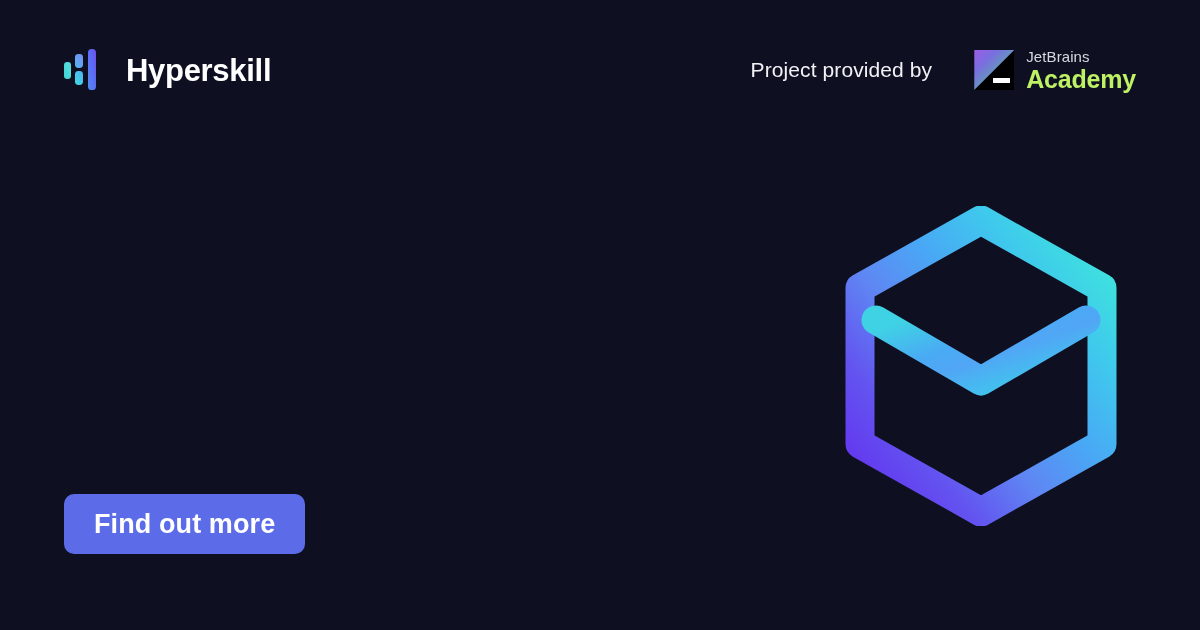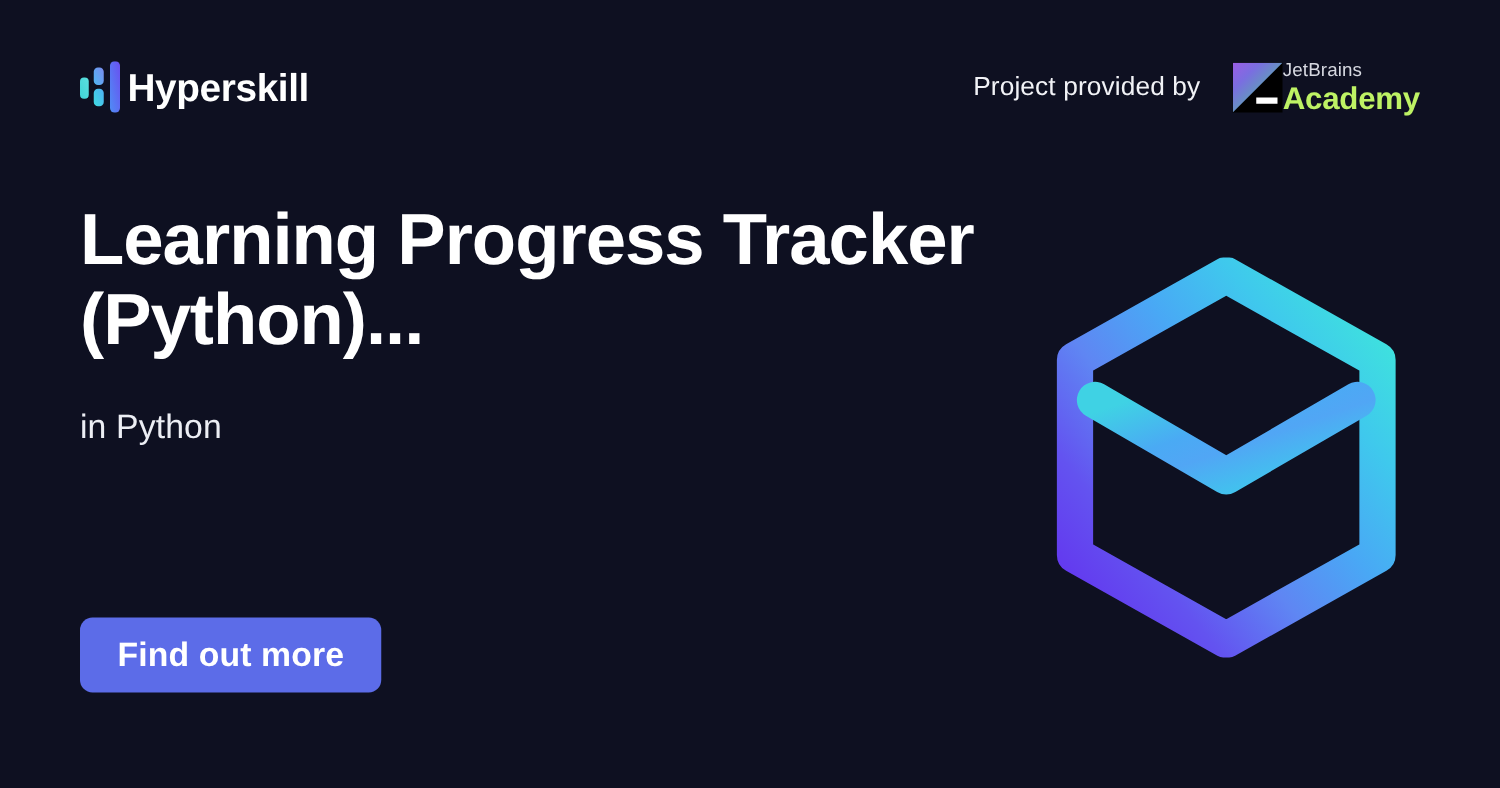--- a/index.html
+++ b/index.html
@@ -33,21 +33,21 @@
     height: 140px;
     display: flex;
     align-items: center;
     justify-content: space-between;
     padding: 0 64px;
   }
 
   .brand {
     display: flex;
     align-items: center;
-    gap: 4px;
+    gap: 28px;
     height: 48px;
   }
 
   .brand-mark {
     width: 34px;
     height: 42px;
     position: relative;
     display: block;
   }
 
@@ -70,20 +70,22 @@
     font-size: 21px;
     color: #f1f2f6;
     font-weight: normal;
     white-space: nowrap;
     letter-spacing: 0.1px;
   }
 
   .jb-lockup {
     display: flex;
     align-items: center;
+    gap: 12px;
+    margin-left: 16px;
   }
 
   .jb-square {
     width: 40px;
     height: 40px;
     position: relative;
     background: #000000;
     overflow: hidden;
     flex: none;
   }
@@ -226,24 +228,20 @@
           <span class="jb-dash"></span>
         </span>
         <span class="jb-text">
           <span class="jb-top">JetBrains</span>
           <span class="jb-bottom">Academy</span>
         </span>
       </div>
     </div>
   </div>
 
-  <div class="content">
-    <h1 class="title">Learning Progress Tracker (Python)...</h1>
-    <div class="subtitle">in Python</div>
-  </div>
 
   <button class="cta-button">Find out more</button>
 
   <div class="hex-logo">
     <svg width="282" height="320" viewBox="0 0 282 320" xmlns="http://www.w3.org/2000/svg">
       <defs>
         <linearGradient id="hexGrad" x1="0.06" y1="0.93" x2="0.96" y2="0.05">
           <stop offset="0%" stop-color="#6338ef"></stop>
           <stop offset="18%" stop-color="#6353f0"></stop>
           <stop offset="38%" stop-color="#5f86f3"></stop>

